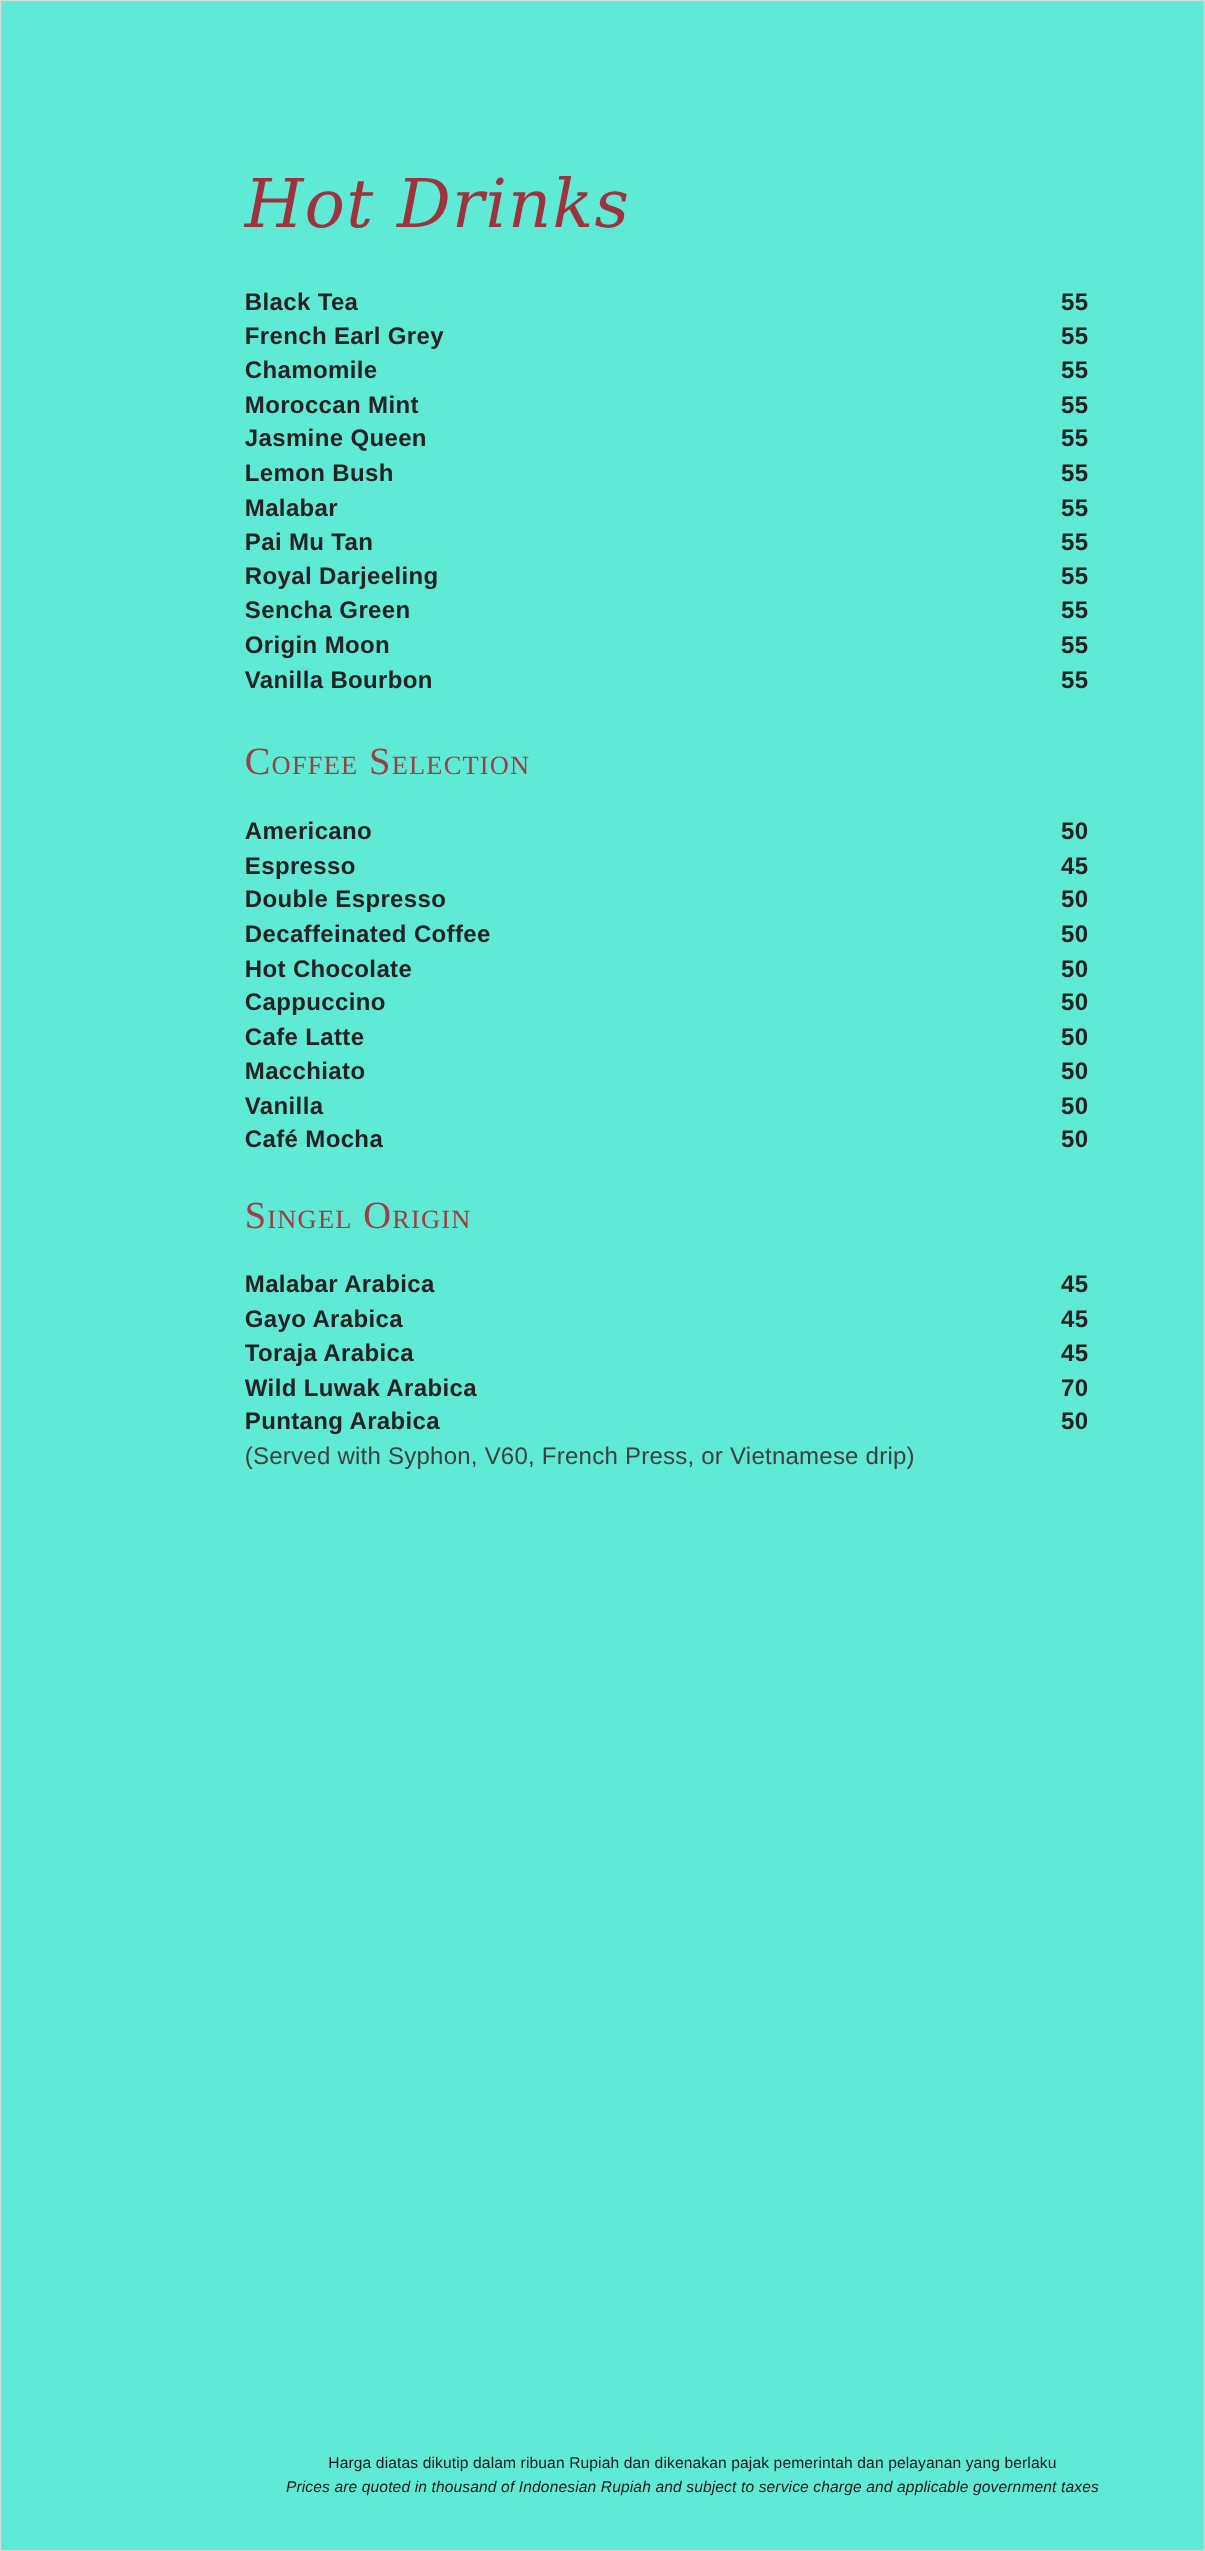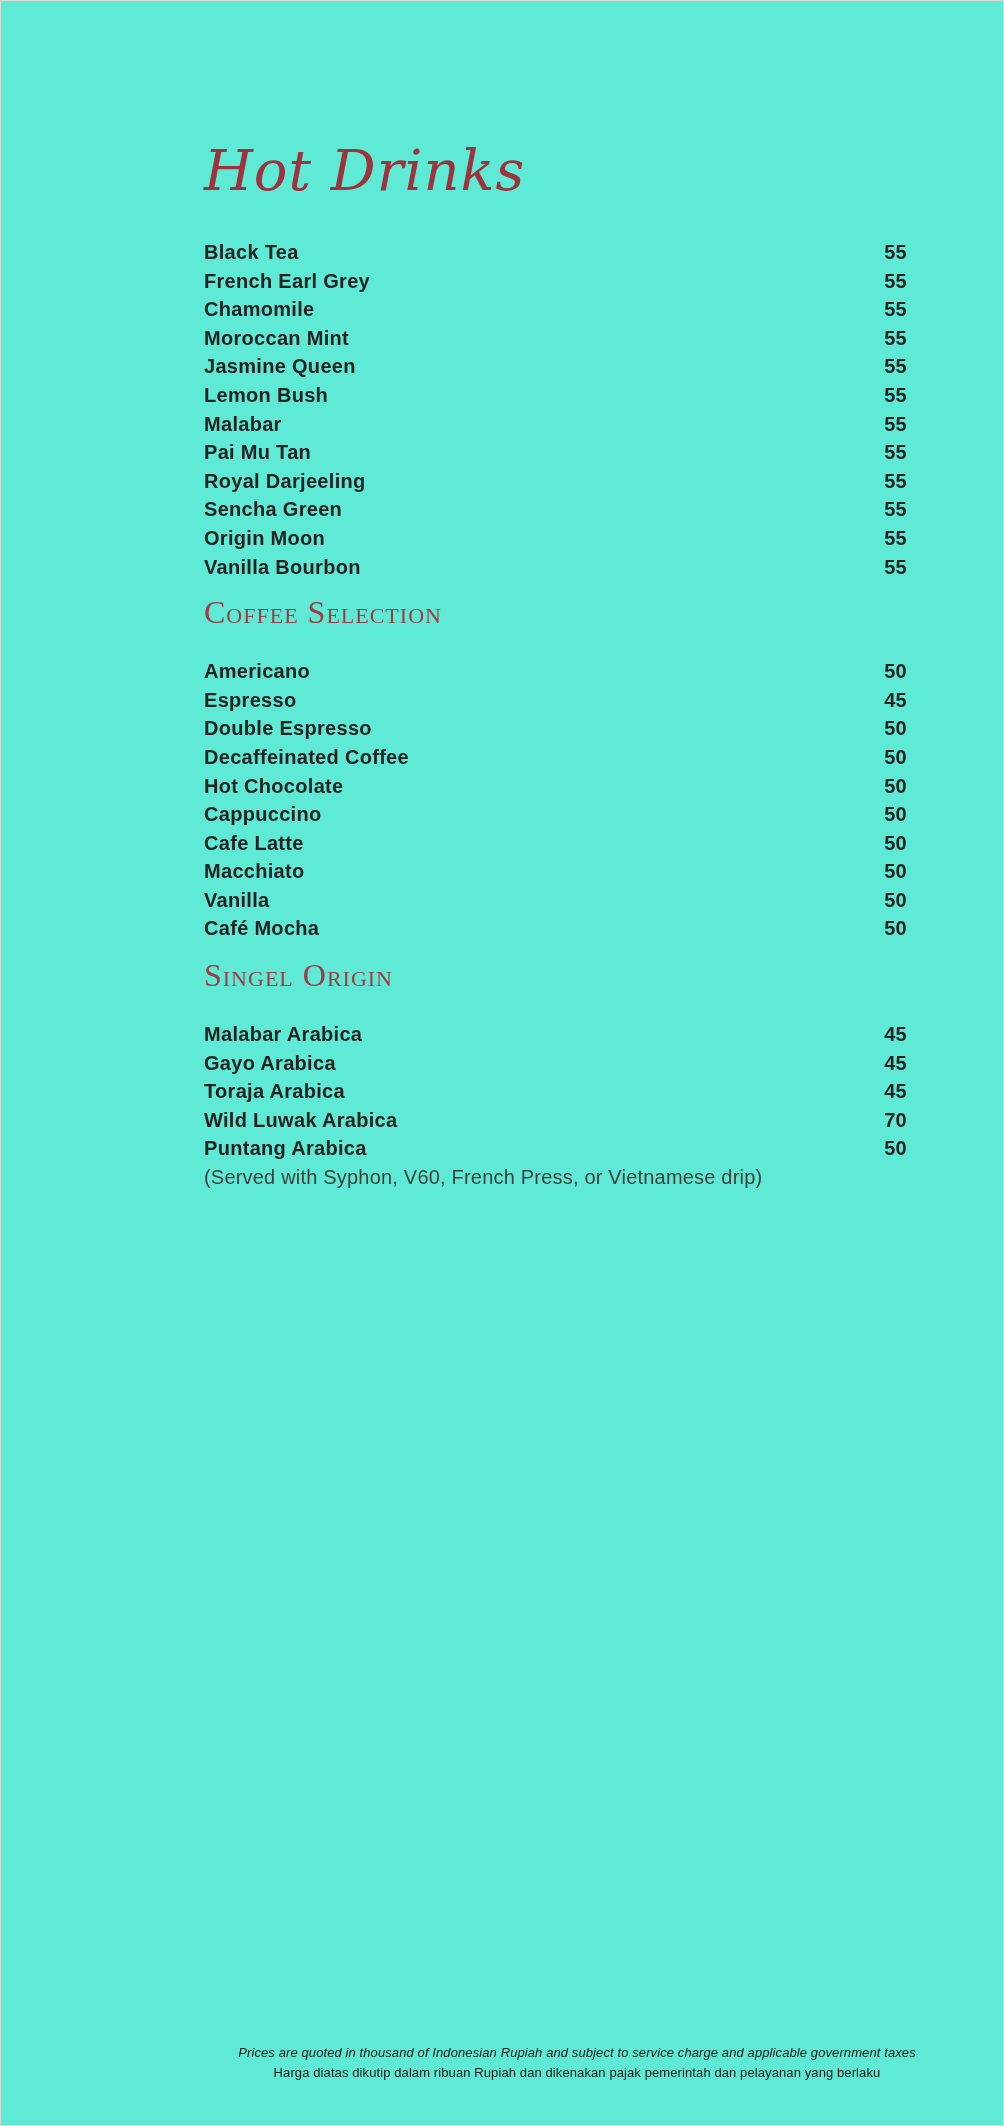--- a/index.html
+++ b/index.html
@@ -22,23 +22,23 @@
   .title {
     margin: 138px 0 0 0;
     font-family: "DejaVu Serif", serif;
     font-style: italic;
     font-weight: 400;
     font-size: 56px;
     line-height: 64px;
     letter-spacing: 1px;
     color: var(--title-red, #9e323d);
   }
-  .menu-section { margin-top: 13px; }
+  .menu-section { margin-top: 35px; }
   .menu-section:first-of-type { margin-top: 35px; }
-  .menu-section:last-of-type { margin-top: 14px; }
+  .menu-section:last-of-type { margin-top: 29px; }
   .section-header {
     margin: 0;
     font-family: "Liberation Serif", serif;
     font-variant: small-caps;
     font-weight: 400;
     font-size: 32px;
     line-height: 36px;
     letter-spacing: 1px;
     color: var(--header-red, #a03c45);
   }
@@ -231,16 +231,16 @@
   <div class="row">
     <span class="item-label">Puntang Arabica</span>
     <span class="item-price">50</span>
   </div>
 </div>
     <div class="section-note">(Served with Syphon, V60, French Press, or Vietnamese drip)</div>
   </section>
 </div>
   </div>
   <div class="footer">
+    <div class="footer-line id">Harga diatas dikutip dalam ribuan Rupiah dan dikenakan pajak pemerintah dan pelayanan yang berlaku</div>
     <div class="footer-line en">Prices are quoted in thousand of Indonesian Rupiah and subject to service charge and applicable government taxes</div>
-    <div class="footer-line id">Harga diatas dikutip dalam ribuan Rupiah dan dikenakan pajak pemerintah dan pelayanan yang berlaku</div>
   </div>
 </div>
 
 </body></html>

